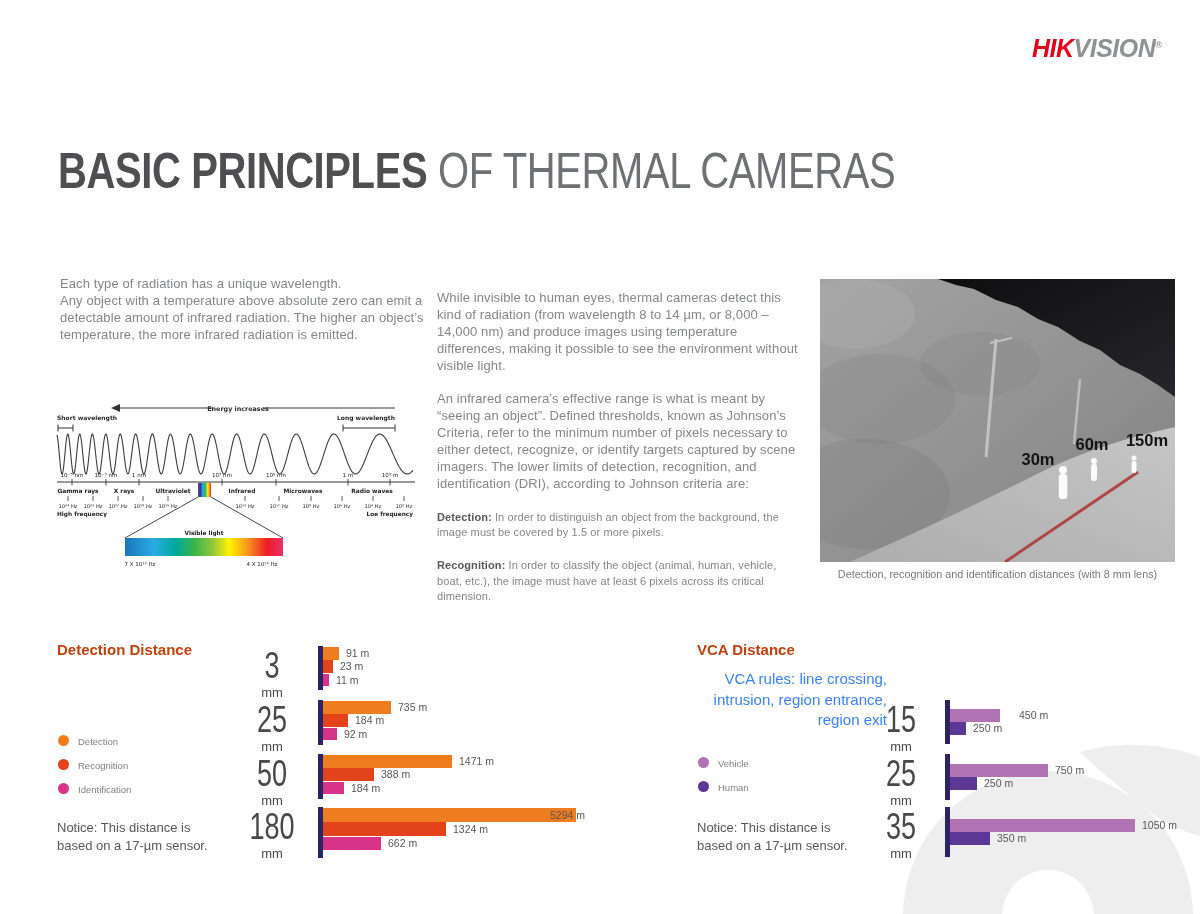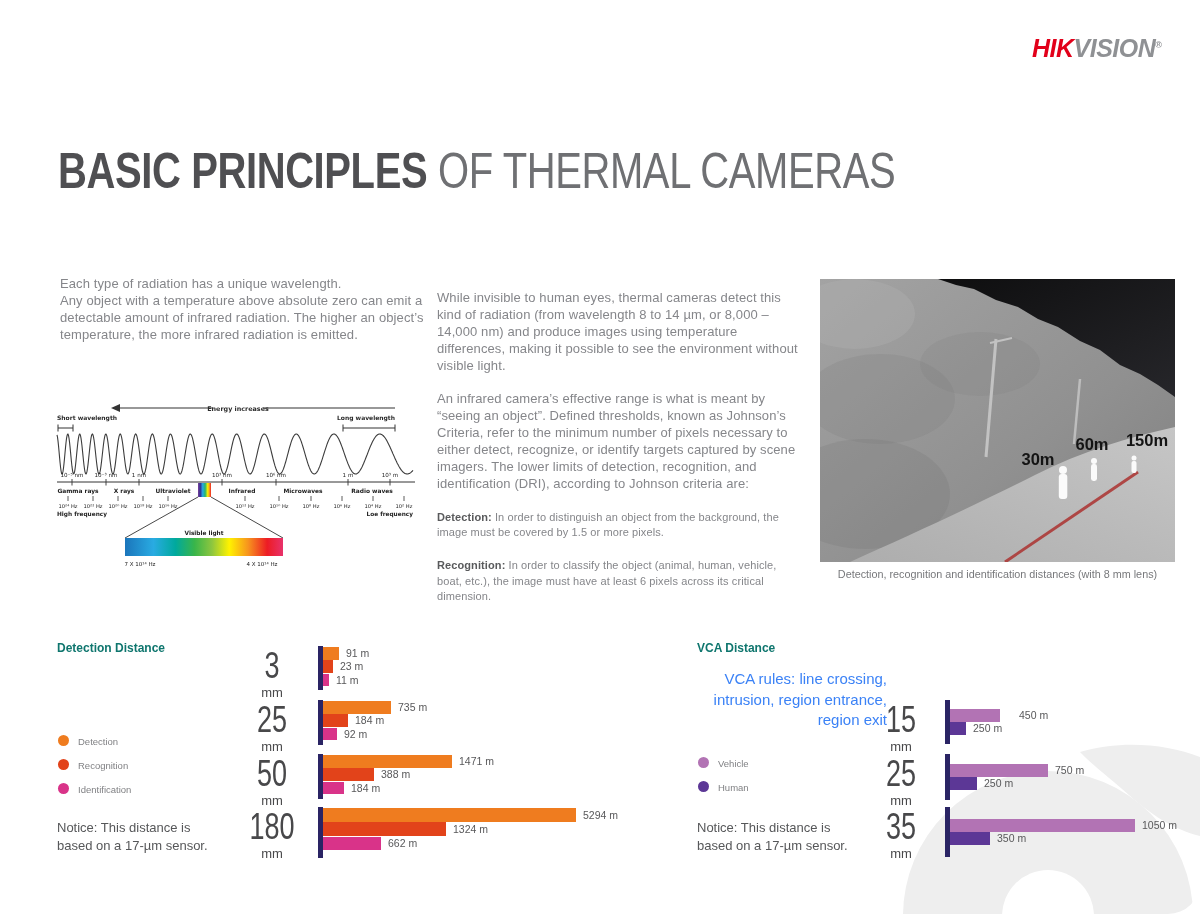--- a/index.html
+++ b/index.html
@@ -1,17 +1,17 @@
 <!DOCTYPE html>
 <html><head>
 <meta charset="utf-8">
 <style>
   html,body{margin:0;padding:0;background:#fff;}
   .canvas{position:relative;width:1200px;height:914px;background:#fff;overflow:hidden;
-          font-family:"Liberation Sans",sans-serif;color:#85868A;border-radius:32px;}
+          font-family:"Liberation Sans",sans-serif;color:#85868A;}
   .abs{position:absolute;}
   
   .logo{left:1032px;top:34px;font-style:italic;font-weight:800;font-size:25px;letter-spacing:-.5px;white-space:nowrap;}
   .logo .hik{color:#E2001A;}
   .logo .vision{color:#8F9194;}
   .logo sup{font-size:9px;color:#8F9194;font-style:normal;}
   h1.title{left:58px;top:144px;margin:0;font-size:50px;line-height:1.1;white-space:nowrap;
            transform:scaleX(.8);transform-origin:left center;letter-spacing:-.5px;}
   h1.title .strong{font-weight:700;color:#4F4F52;}
   h1.title .light{font-weight:300;color:#6F7073;}
@@ -20,21 +20,21 @@
   .col-mid{left:437px;top:276px;width:366px;font-size:13px;line-height:1.3;letter-spacing:.1px;}
   .col-mid p{margin:14px 0 17px;}
   .dri-item{font-size:11px;line-height:1.42;color:#85868A;margin:0 0 13px;}
   .dri-item b{color:#595A5C;font-weight:700;}
   
   .thermal{left:820px;top:279px;width:355px;height:283px;overflow:hidden;}
   .caption{left:820px;top:568px;width:355px;text-align:center;font-size:10.8px;color:#77787B;}
   
   .spectrum{left:55px;top:392px;width:365px;height:180px;}
   
-  .sec-title{font-size:12px;font-weight:700;color:#0f766e;}
+  .sec-title{font-size:15px;font-weight:700;color:#c2410c;}
   .vca-sub{left:697px;top:669px;width:190px;font-size:15px;line-height:1.38;color:#3b82f6;white-space:pre-line;text-align:right;}
   .notice{font-size:13px;line-height:1.4;color:#565759;white-space:pre-line;}
   .legend-dot{position:absolute;width:11px;height:11px;border-radius:50%;}
   .legend-label{position:absolute;font-size:9.5px;color:#808184;white-space:nowrap;}
   .charts-layer{left:0;top:0;width:1200px;height:914px;z-index:3;}
   .deco{left:0;top:0;width:1200px;height:914px;z-index:0;}
   .mid-layer{z-index:1;}
   .lens-label{position:absolute;width:120px;text-align:center;color:#48484A;}
   .lens-num{display:inline-block;font-size:36px;line-height:1;font-weight:400;transform:scaleX(.75);}
   .lens-unit{font-size:13px;margin-top:1px;}
@@ -239,21 +239,21 @@
       <div class="chart-axis" style="left: 318px; top: 754px; height: 45px; background: rgb(42, 36, 100);"></div>
       <div class="chart-bar" style="left: 323px; top: 755px; width: 129px; height: 12.8px; background: rgb(239, 124, 31);"></div>
       <div class="bar-value" style="left: 459px; top: 756.15px;">1471 m</div>
       <div class="chart-bar" style="left: 323px; top: 768.3px; width: 51px; height: 12.8px; background: rgb(226, 67, 26);"></div>
       <div class="bar-value" style="left: 381px; top: 769.45px;">388 m</div>
       <div class="chart-bar" style="left: 323px; top: 781.6px; width: 21px; height: 12.8px; background: rgb(217, 51, 137);"></div>
       <div class="bar-value" style="left: 351px; top: 782.75px;">184 m</div>
       <div class="lens-label" style="left: 212px; top: 809px;"><span class="lens-num">180</span><div class="lens-unit">mm</div></div>
       <div class="chart-axis" style="left: 318px; top: 807px; height: 51px; background: rgb(42, 36, 100);"></div>
       <div class="chart-bar" style="left: 323px; top: 808px; width: 253px; height: 13.8px; background: rgb(239, 124, 31);"></div>
-      <div class="bar-value" style="left: 583px; top: 809.65px;">5294 m</div>
+      <div class="bar-value" style="left: 550px; top: 809.65px;">5294 m</div>
       <div class="chart-bar" style="left: 323px; top: 822.3px; width: 123px; height: 13.8px; background: rgb(226, 67, 26);"></div>
       <div class="bar-value" style="left: 453px; top: 823.95px;">1324 m</div>
       <div class="chart-bar" style="left: 323px; top: 836.6px; width: 58px; height: 13.8px; background: rgb(217, 51, 137);"></div>
       <div class="bar-value" style="left: 388px; top: 838.25px;">662 m</div>
       <div class="lens-label" style="left: 841px; top: 702px;"><span class="lens-num">15</span><div class="lens-unit">mm</div></div>
       <div class="chart-axis" style="left: 945px; top: 700px; height: 44px; background: rgb(42, 36, 100);"></div>
       <div class="chart-bar" style="left: 950px; top: 708.5px; width: 50px; height: 13px; background: rgb(178, 115, 180);"></div>
       <div class="bar-value" style="left: 1007px; top: 709.75px; margin-left: 12px;">450 m</div>
       <div class="chart-bar" style="left: 950px; top: 722px; width: 16px; height: 13px; background: rgb(92, 55, 150);"></div>
       <div class="bar-value" style="left: 973px; top: 723.25px;">250 m</div>

